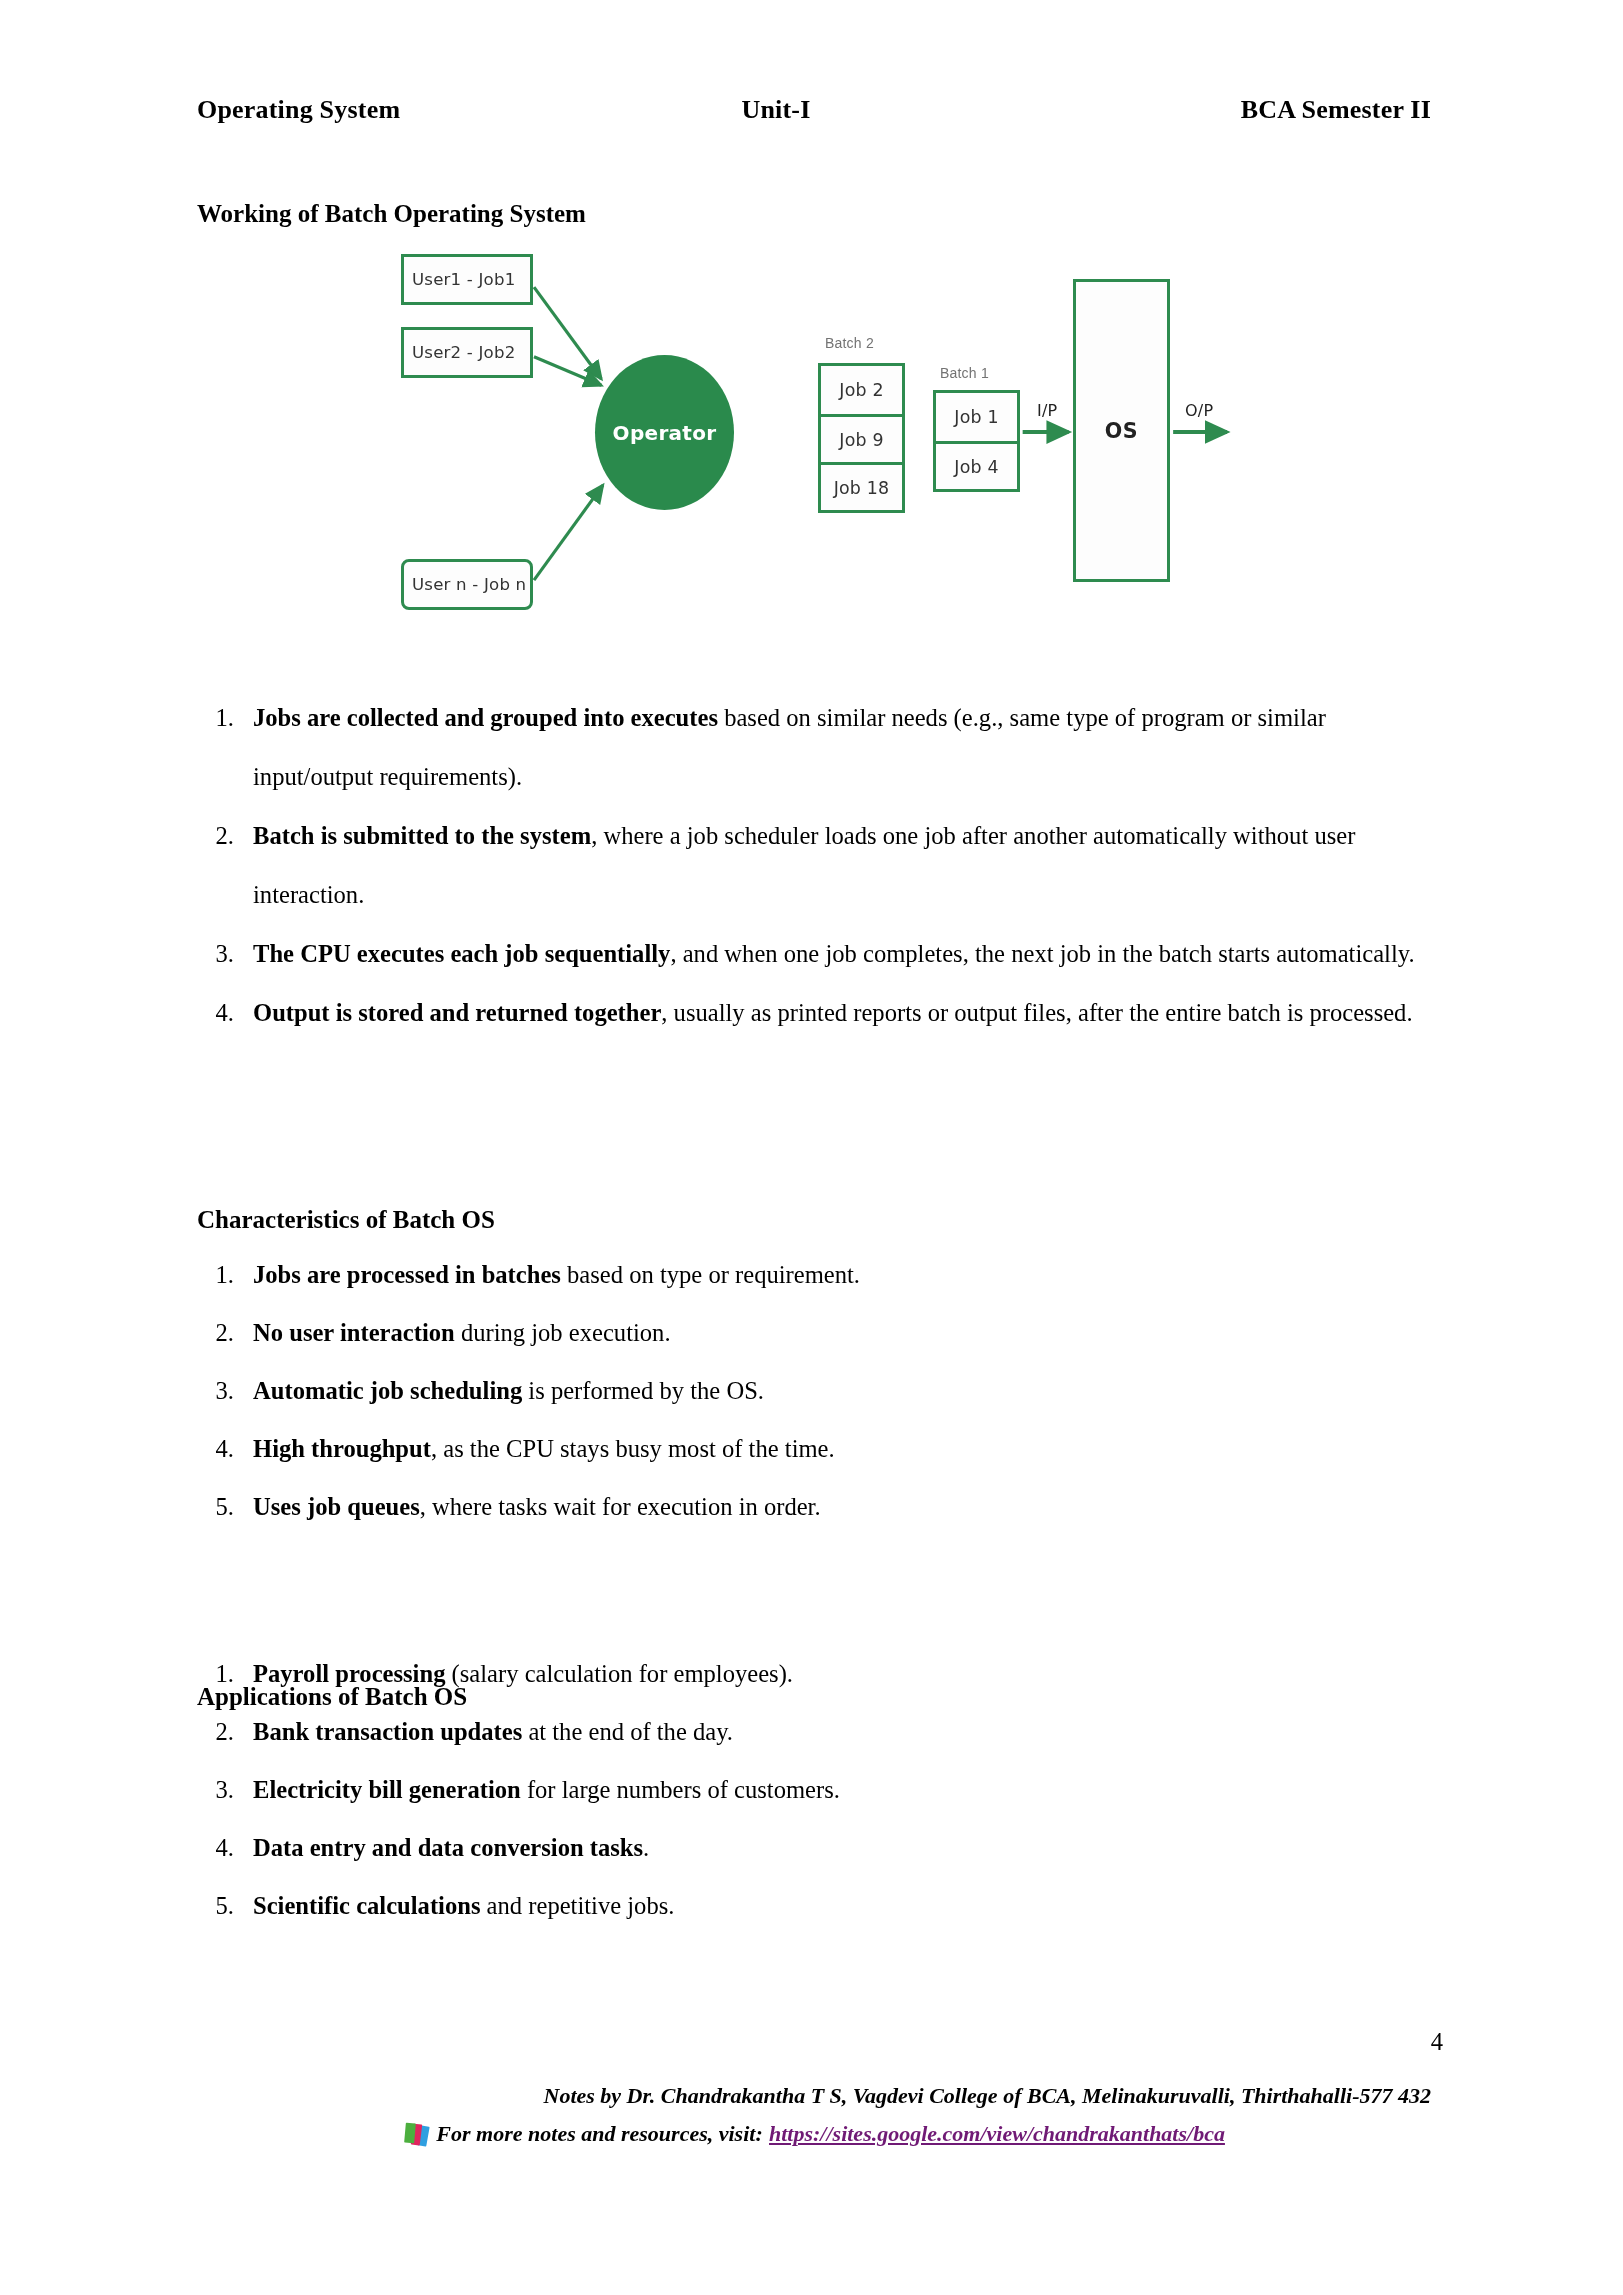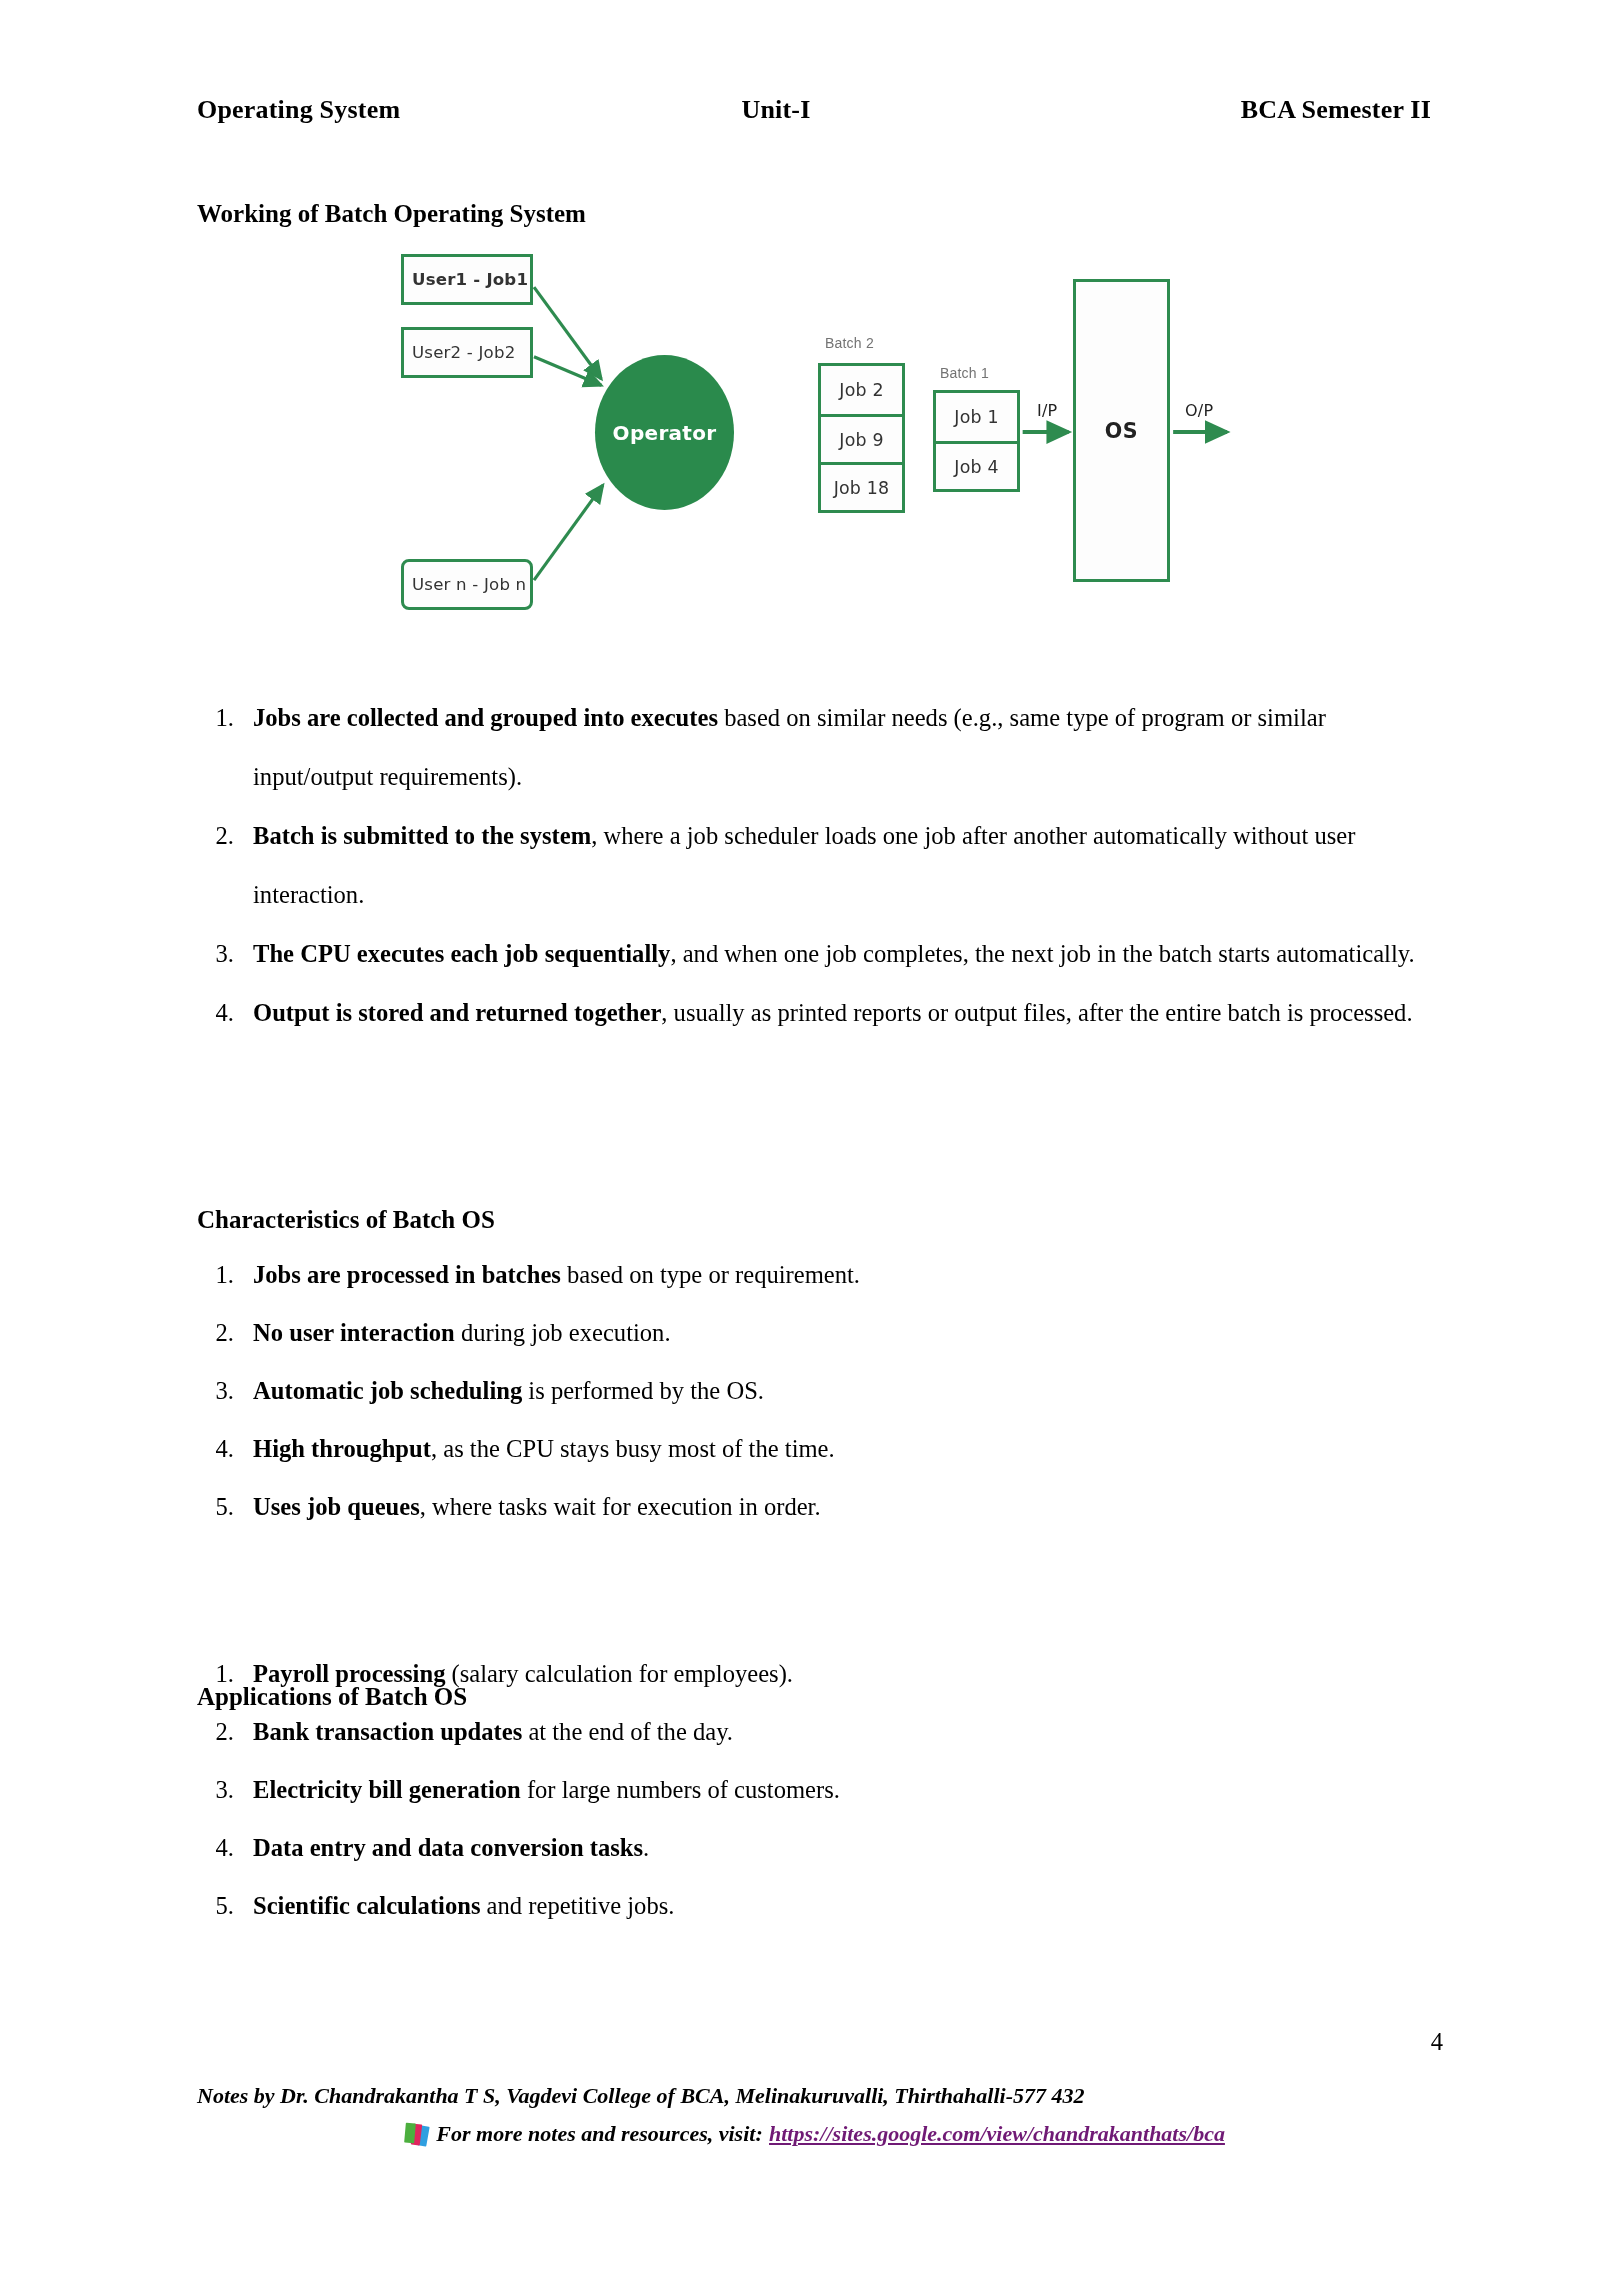--- a/index.html
+++ b/index.html
@@ -66,21 +66,21 @@
     display: flex;
     align-items: center;
     font-family: "DejaVu Sans", "Liberation Sans", sans-serif;
     color: #333333;
     font-size: 16.6px;
     letter-spacing: 0.2px;
     white-space: nowrap;
   }
   .dg-box.user { padding-left: 8px; justify-content: flex-start; }
 
-  #box-user1 { left: 52px;  top: 16px;  width: 132px; height: 51px; font-weight: bold; }
+  #box-user1 { left: 52px;  top: 16px;  width: 132px; height: 51px; }
   #box-user2 { left: 52px;  top: 89px; width: 132px; height: 51px; }
   #box-usern { left: 52px;  top: 321px; width: 132px; height: 51px; border-radius: 8px; }
 
   .operator-circle {
     position: absolute;
     left: 246px;
     top: 117px;
     width: 139px;
     height: 155px;
     background: #2a8a4c;
@@ -218,21 +218,21 @@
     position: absolute;
     right: 136px;
     top: 2028px;
     font-size: 24.6px;
   }
   .footer {
     position: absolute;
     left: 197px;
     top: 2077px;
     width: 1234px;
-    text-align: left;
+    text-align: right;
     font-style: italic;
     font-weight: bold;
     font-size: 22px;
     line-height: 38px;
   }
   .footer .line2 {
     display: flex;
     align-items: center;
     justify-content: center;
     gap: 6.3px;

